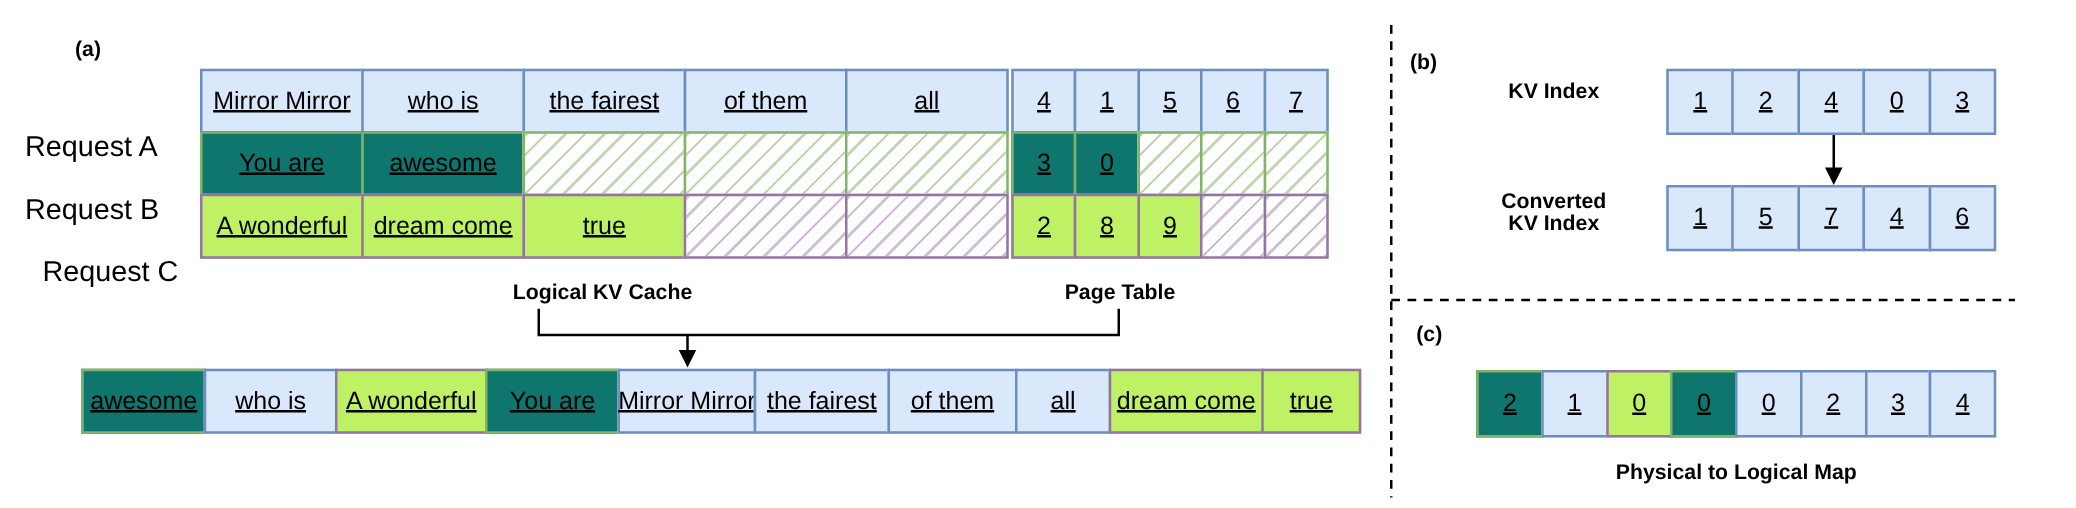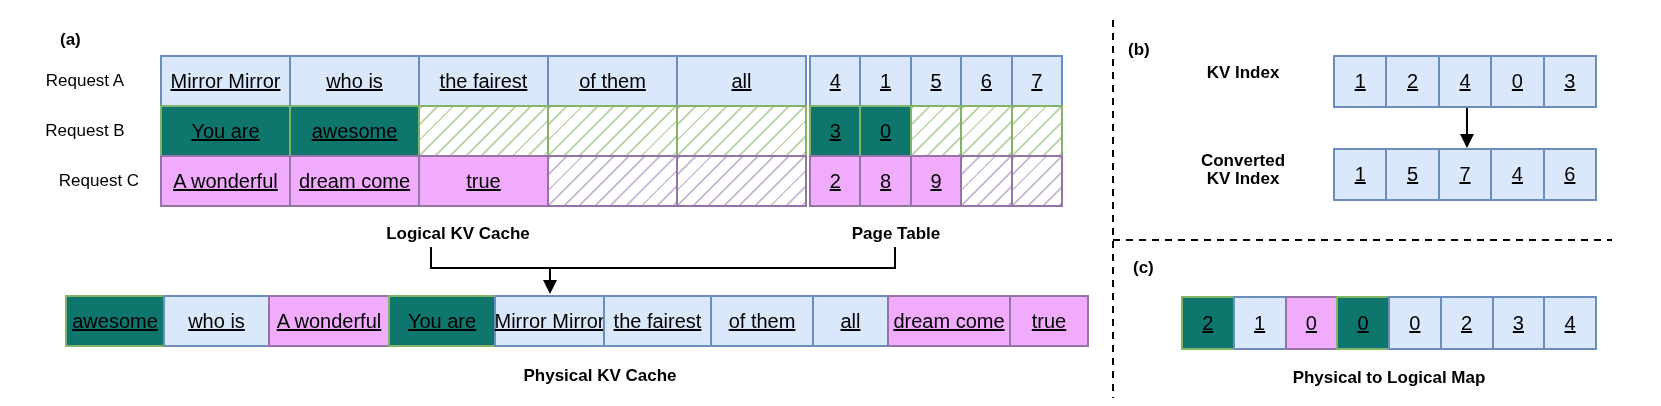--- a/index.html
+++ b/index.html
@@ -4,38 +4,38 @@
 <style>
   html,body { margin:0; padding:0; background:#ffffff; }
   .canvas {
     position:relative; width:1661px; height:406px; background:#fff;
     font-family:"Liberation Sans", sans-serif; color:#000; overflow:hidden;
   }
   .abs { position:absolute; }
   .panel-letter { font-weight:bold; font-size:17px; }
   .caption { font-weight:bold; font-size:17px; text-align:center; }
   .plain-title { font-size:17px; text-align:center; }
-  .row-label { font-size:17px; text-align:center; height:20px; line-height:20px; }
+  .row-label { font-size:23px; text-align:left; height:20px; line-height:20px;margin-top:36px; }
 
   .vtable { position:absolute; }
   .trow { display:flex; height:52px; }
   .trow + .trow { margin-top:-2px; }
   .cellrow { position:absolute; display:flex; }
 
   .cell {
     box-sizing:border-box; border:2px solid #d946ef;
     display:flex; align-items:center; justify-content:center;
     font-size:20px; flex:1 1 0; min-width:0; white-space:nowrap;text-decoration:underline;
   }
   .trow .cell + .cell, .cellrow .cell + .cell { margin-left:-2px; }
   .cell.fixed { flex:0 0 auto; }
 
   .blue   { background-color:#dae8fc; border-color:#6c8ebf; }
   .green  { background-color:#0f766e; border-color:#82b366; }
-  .purple { background-color:#f0abfc; border-color:#9673a6; }
+  .purple { background-color:#bef264; border-color:#9673a6; }
   .hatch-green {
     background-color:#fff; border-color:#82b366;
     background-image:repeating-linear-gradient(135deg, rgba(130,179,102,0.5) 0 2px, transparent 2px 11px);
   }
   .hatch-purple {
     background-color:#fff; border-color:#9673a6;
     background-image:repeating-linear-gradient(135deg, rgba(150,115,166,0.45) 0 2px, transparent 2px 11px);
   }
   svg.overlay { position:absolute; left:0; top:0; pointer-events:none; }
 </style>
@@ -92,36 +92,35 @@
     </div>
     <div class="trow">
       <div class="cell purple">2</div>
       <div class="cell purple">8</div>
       <div class="cell purple">9</div>
       <div class="cell hatch-purple"></div>
       <div class="cell hatch-purple"></div>
     </div>
   </div>
 
-  <div class="abs caption" style="left:318px; top:224px; width:280px;">Logical KV Cache</div>
+  <div class="abs caption" style="left:342px; top:224px; width:280px;">Logical KV Cache</div>
   <div class="abs caption" style="left:796px; top:224px; width:200px;">Page Table</div>
 
   <div class="cellrow" style="left:65px; top:295px; height:52px;">
     <div class="cell fixed green" style="width:100px">awesome</div>
     <div class="cell fixed blue" style="width:107px">who is</div>
     <div class="cell fixed purple" style="width:122px">A wonderful</div>
     <div class="cell fixed green" style="width:108px">You are</div>
     <div class="cell fixed blue" style="width:111px">Mirror Mirror</div>
     <div class="cell fixed blue" style="width:109px">the fairest</div>
     <div class="cell fixed blue" style="width:104px">of them</div>
     <div class="cell fixed blue" style="width:77px">all</div>
     <div class="cell fixed purple" style="width:124px">dream come</div>
     <div class="cell fixed purple" style="width:80px">true</div>
   </div>
-  <div class="abs caption" style="left:290px; top:366px; width:620px;">Physical KV Cache</div>
 
   <div class="abs panel-letter" style="left:1128px; top:40px;">(b)</div>
 
   <div class="abs caption" style="left:1123px; top:64px; width:240px; line-height:18px;">
     <div>KV Index</div>
   </div>
 
   <div class="cellrow" style="left:1333px; top:55px; width:264px; height:53px;">
     <div class="cell blue">1</div>
     <div class="cell blue">2</div>

